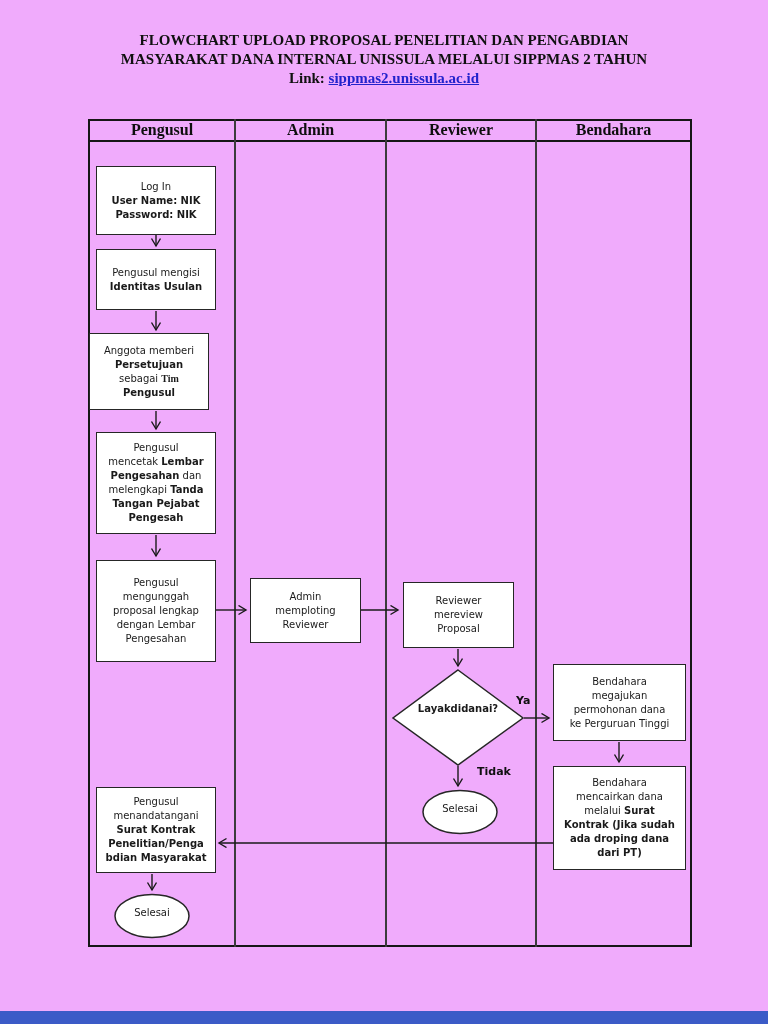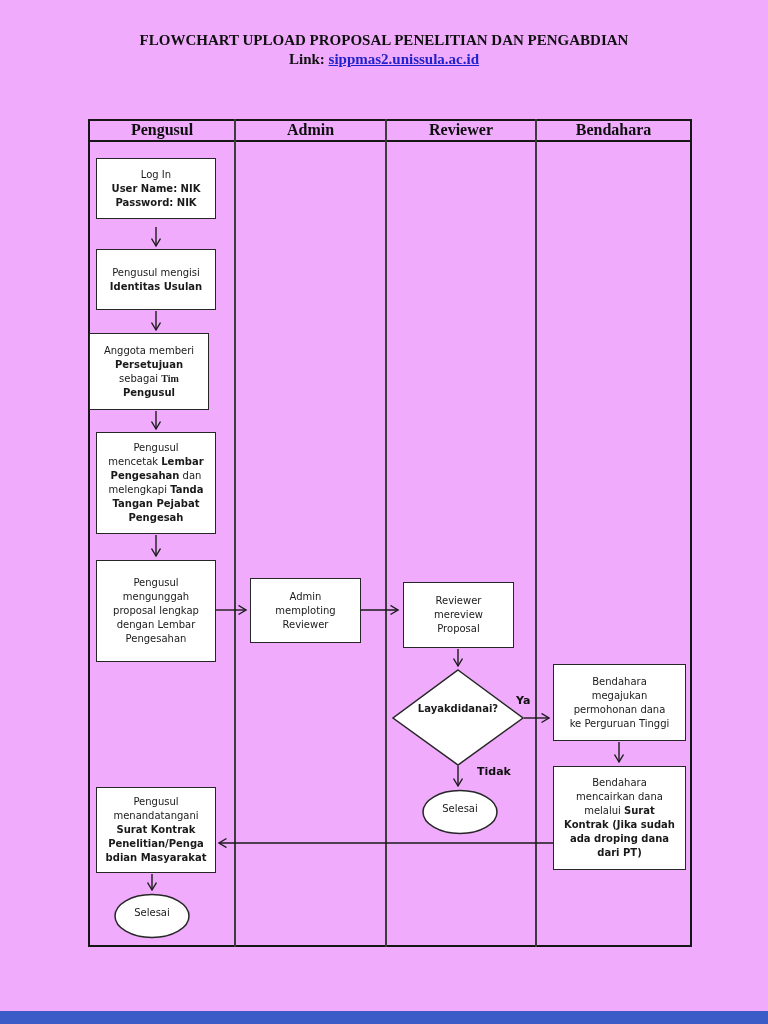--- a/index.html
+++ b/index.html
@@ -23,20 +23,21 @@
   .edge-label{position:absolute;font-weight:700;font-size:11px;color:#101010;}
   .bottom-bar{position:absolute;left:0;top:1011px;width:768px;height:13px;}
 </style>
 </head>
 <body>
 
 <div class="page">
 
   <div class="title-block">
     <div>FLOWCHART UPLOAD PROPOSAL PENELITIAN DAN PENGABDIAN</div>
+    <div>MASYARAKAT DANA INTERNAL UNISSULA MELALUI SIPPMAS 2 TAHUN</div>
     <div><span>Link: </span><a href="#" style="color: rgb(34, 34, 204);">sippmas2.unissula.ac.id</a></div>
   </div>
 
   <div class="table-frame"></div>
   <div class="header-underline"></div>
   <div class="vdiv" style="left:234px;"></div>
   <div class="vdiv" style="left:385px;"></div>
   <div class="vdiv" style="left:535px;"></div>
   <div class="lane-header" style="left:90px;width:144px;">Pengusul</div>
   <div class="lane-header" style="left:236px;width:149px;">Admin</div>
@@ -61,21 +62,21 @@
       <line x1="458" y1="766" x2="458" y2="786" marker-end="url(#arr)"></line>
       <line x1="619" y1="742" x2="619" y2="762" marker-end="url(#arr)"></line>
       <line x1="553" y1="843" x2="219" y2="843" marker-end="url(#arr)"></line>
       <line x1="152" y1="874" x2="152" y2="890" marker-end="url(#arr)"></line>
     </g>
     <polygon points="458,670 523,718 458,765 393,718" fill="#ffffff" stroke="#262626" stroke-width="1.5"></polygon>
     <ellipse cx="460" cy="812" rx="37" ry="21.5" fill="#ffffff" stroke="#262626" stroke-width="1.5"></ellipse>
     <ellipse cx="152" cy="916" rx="37" ry="21.5" fill="#ffffff" stroke="#262626" stroke-width="1.5"></ellipse>
   </svg>
 
-  <div class="node" style="left:96px;top:158px;width:120px;height:61px;">
+  <div class="node" style="left:96px;top:166px;width:120px;height:69px;">
       <div><span>Log In</span></div>
       <div><span style="font-weight: 700;">User Name: NIK</span></div>
       <div><span style="font-weight: 700;">Password: NIK</span></div>
     </div>
   <div class="node" style="left:96px;top:249px;width:120px;height:61px;">
       <div><span>Pengusul mengisi</span></div>
       <div><span style="font-weight: 700;">Identitas Usulan</span></div>
     </div>
   <div class="node" style="left:89px;top:333px;width:120px;height:77px;">
       <div><span>Anggota memberi</span></div>

